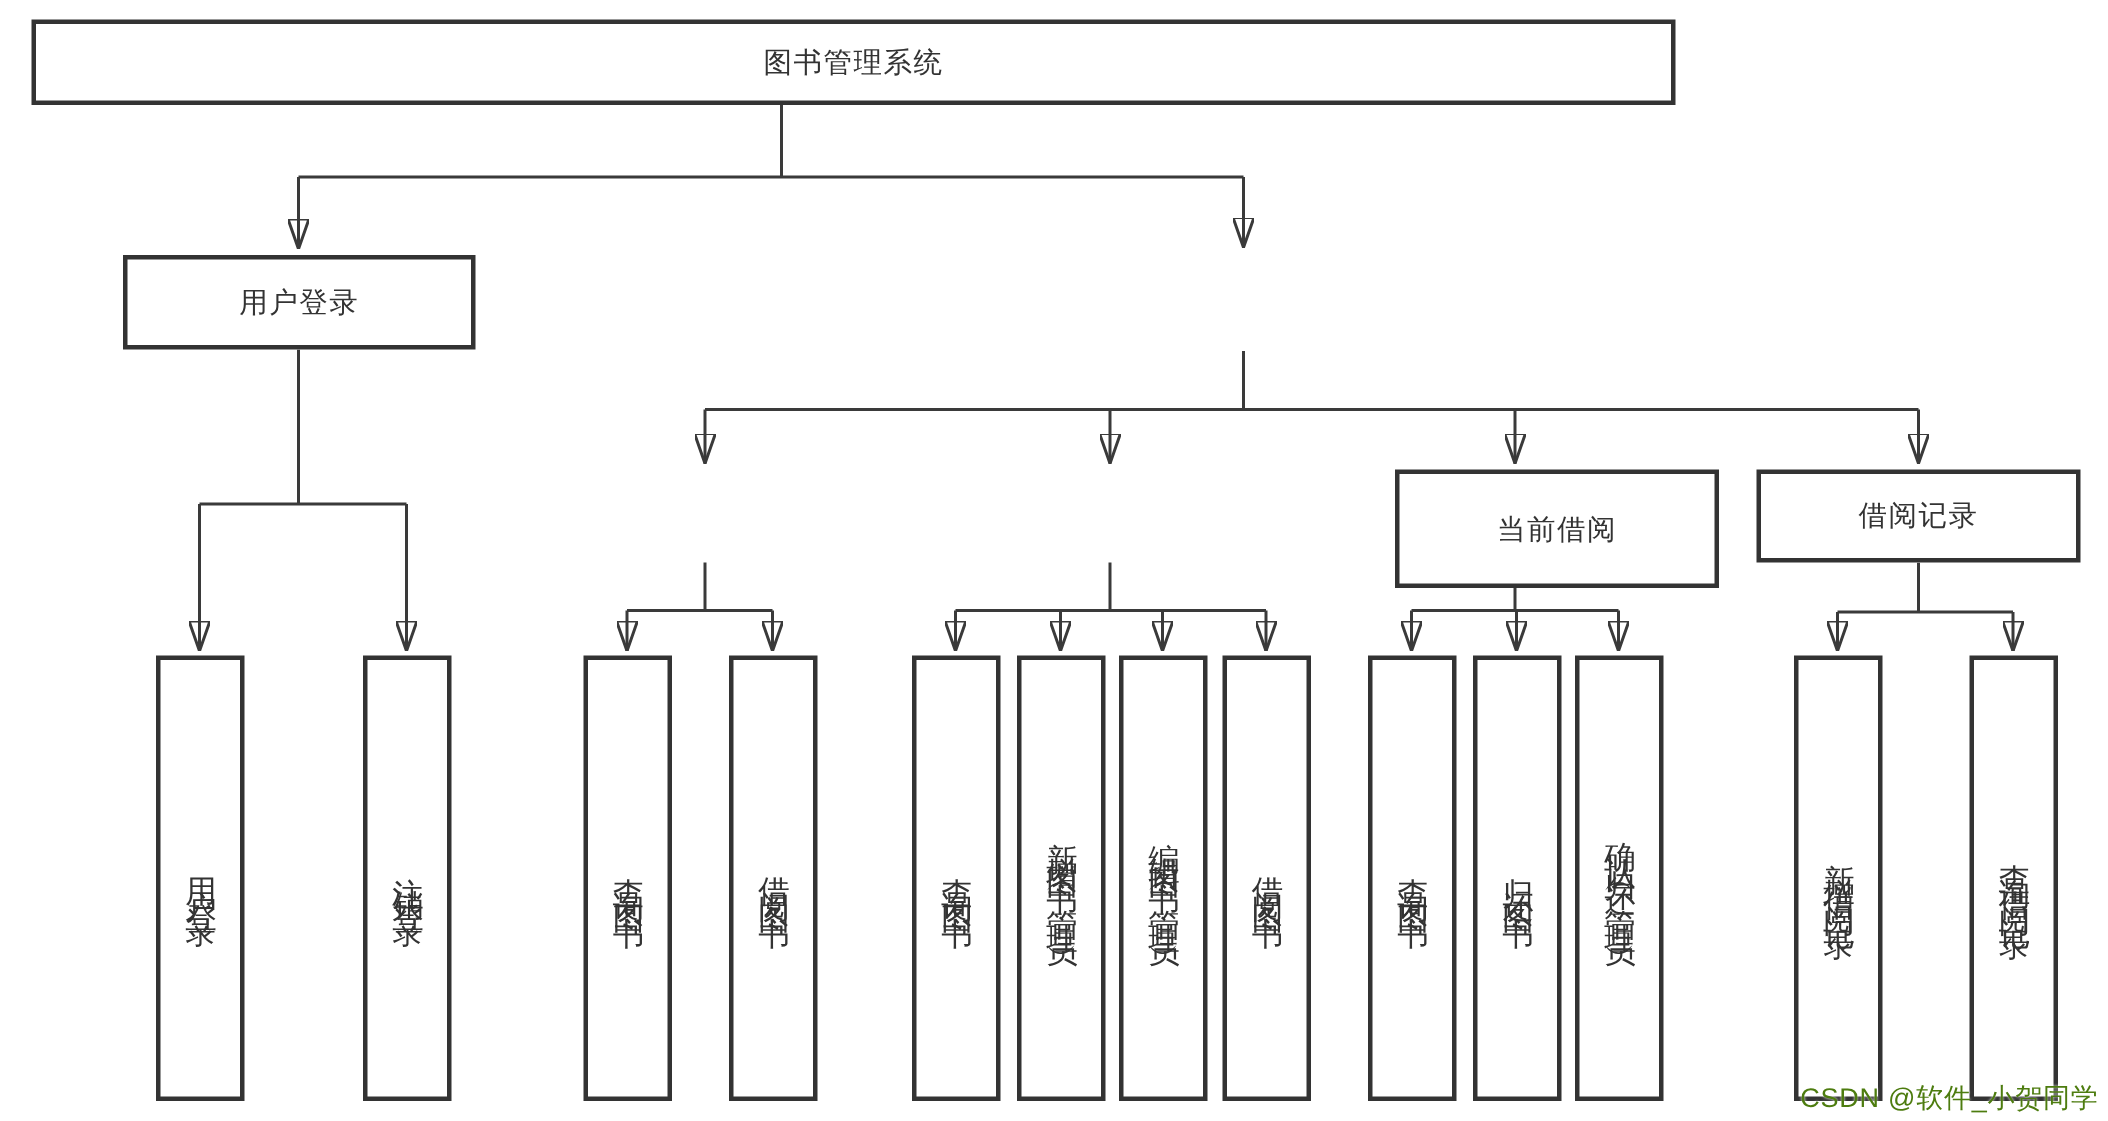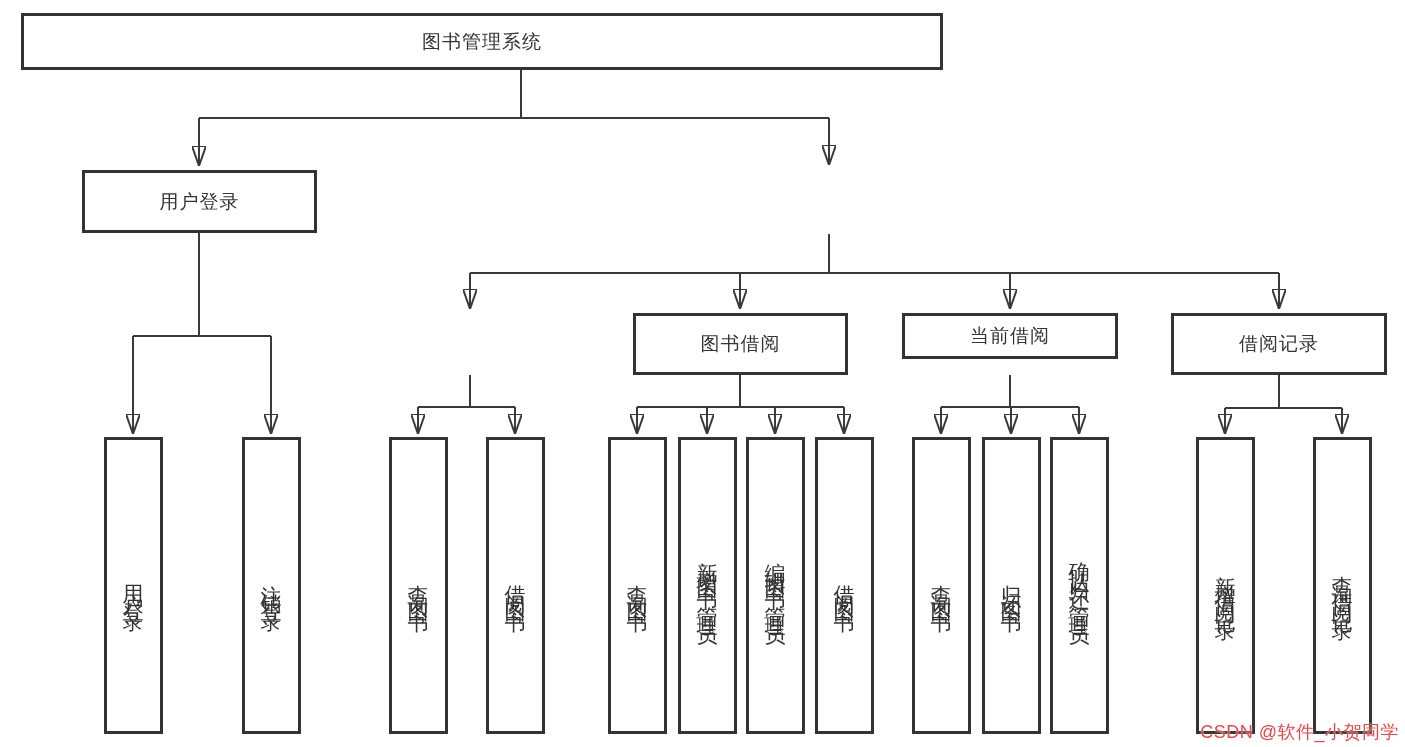--- a/index.html
+++ b/index.html
@@ -50,21 +50,21 @@
     text-orientation: mixed;
     font-size: 21px;
     letter-spacing: 9px;
     line-height: 1;
   }
   .watermark {
     position: absolute;
     top: 720px;
     right: 6px;
     font-size: 18px;
-    color: #ef4444;
+    color: #4d7c0f;
     letter-spacing: 0.5px;
     text-shadow: 0 0 2px #ffffff;
     white-space: nowrap;
   }
 </style>
 </head>
 <body>
 
 <div class="canvas">
 
@@ -109,32 +109,29 @@
     <path d="M941,407 L941,434" marker-end="url(#arrow)"></path>
     <path d="M1011,407 L1011,434" marker-end="url(#arrow)"></path>
     <path d="M1079,407 L1079,434" marker-end="url(#arrow)"></path>
 
     <path d="M1279,375 L1279,408"></path>
     <path d="M1225,408 L1342,408"></path>
     <path d="M1225,408 L1225,434" marker-end="url(#arrow)"></path>
     <path d="M1342,408 L1342,434" marker-end="url(#arrow)"></path>
   </svg>
 
-  <div class="box" style="left:21px; top:13px; width:922px; height:57px;">
+  <div class="box" style="left:21px; top:13px; width:1096px; height:57px;">
     <span>图书管理系统</span>
   </div>
 
   <div class="box" style="left:82px; top:170px; width:235px; height:63px;">
     <span>用户登录</span>
   </div>
 
-  <div class="box" style="left:633px; top:313px; width:215px; height:62px;">
-    <span>图书借阅</span>
-  </div>
-  <div class="box" style="left:902px; top:313px; width:216px; height:46px;">
+  <div class="box" style="left:930px; top:313px; width:216px; height:79px;">
     <span>当前借阅</span>
   </div>
   <div class="box" style="left:1171px; top:313px; width:216px; height:62px;">
     <span>借阅记录</span>
   </div>
 
   <div class="vbox" style="left:104px;">
     <span>用户登录</span>
   </div>
   <div class="vbox" style="left:242px;">

